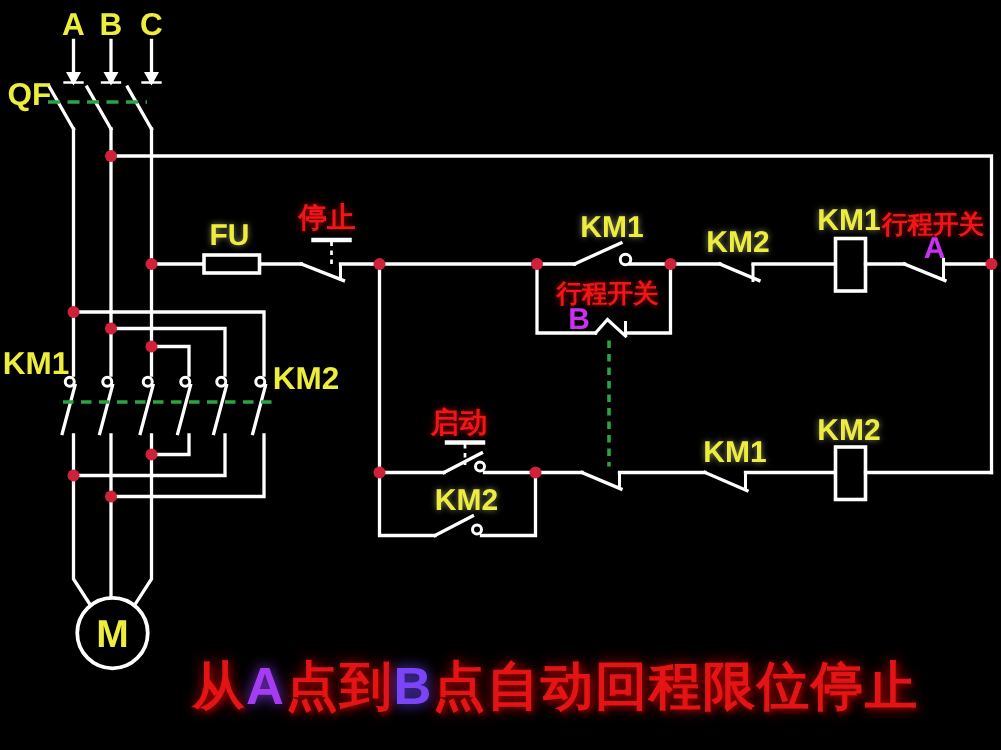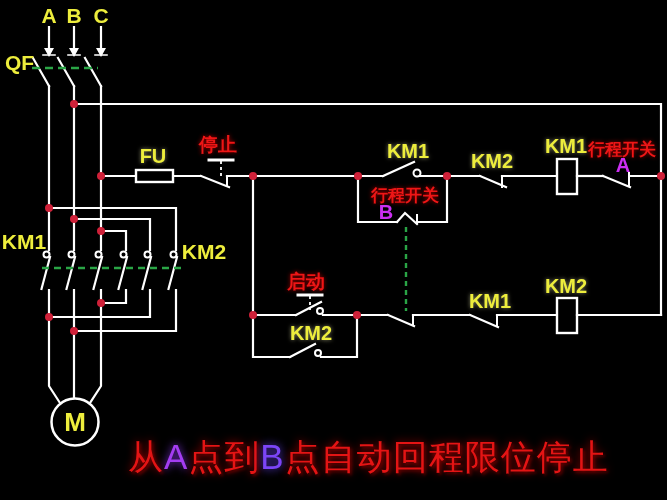--- a/index.html
+++ b/index.html
@@ -19,21 +19,21 @@
   text{font-family:"Liberation Sans", sans-serif;font-weight:bold;}
   .ylab{fill:#eded3c;font-size:20px;text-shadow:0 0 4px #886;}
   .ylab-big{fill:#eded3c;font-size:21px;}
   .rlab{fill:#ee1515;font-size:19px;}
   .rlab-s{fill:#ee1515;font-size:17px;}
   .plab{fill:#cb2ff2;font-size:20px;}
   .mlab{fill:#eded3c;font-size:26px;}
   .glow{filter:url(#redglow);}
   
   .caption{position:absolute;left:128px;top:434px;white-space:nowrap;
-           font-weight:normal;font-size:35px;letter-spacing:1px;color:#e41414;
+           font-weight:bold;font-size:35px;letter-spacing:1px;color:#e41414;
            text-shadow:0 0 9px rgba(200,0,0,.9), 2px 2px 3px #400;}
   .caption .pt-a{color:#a43df2;text-shadow:0 0 9px rgba(150,60,255,.9);}
   .caption .pt-b{color:#7b45f7;text-shadow:0 0 9px rgba(110,70,255,.9);}
 </style>
 </head>
 <body>
 
 <div class="stage">
 <svg width="667" height="500" viewBox="0 0 667 500">
   <defs>

